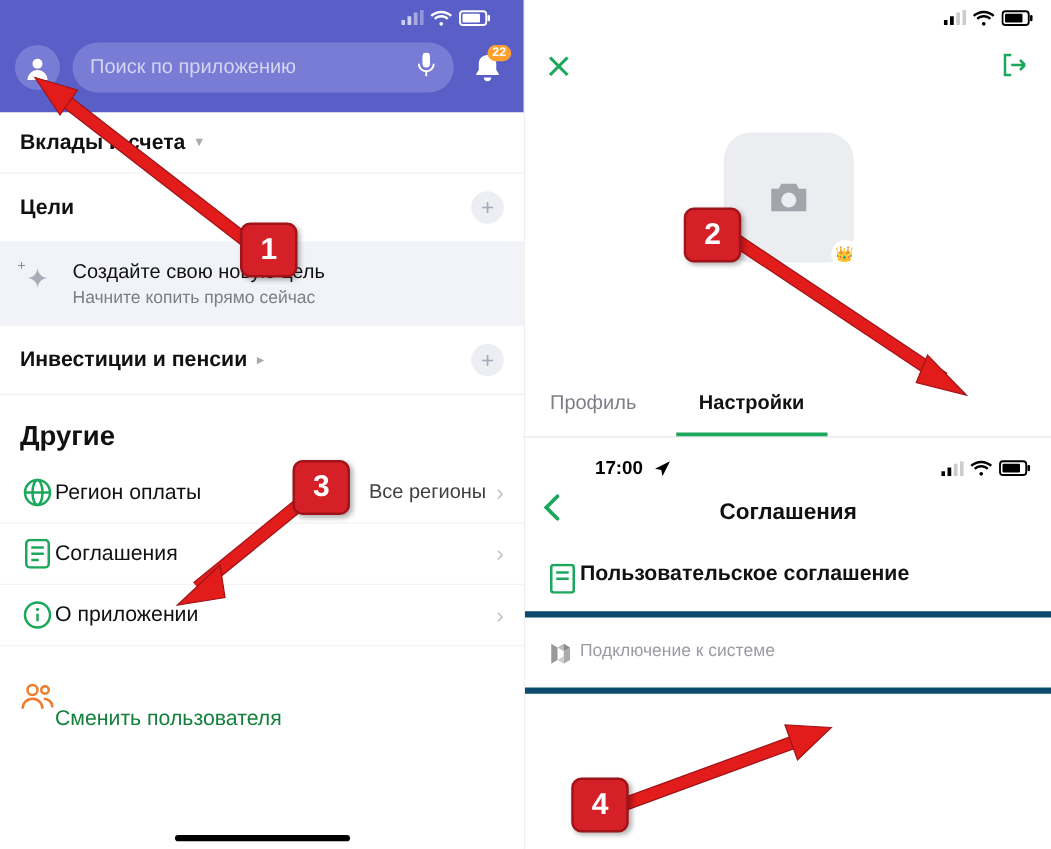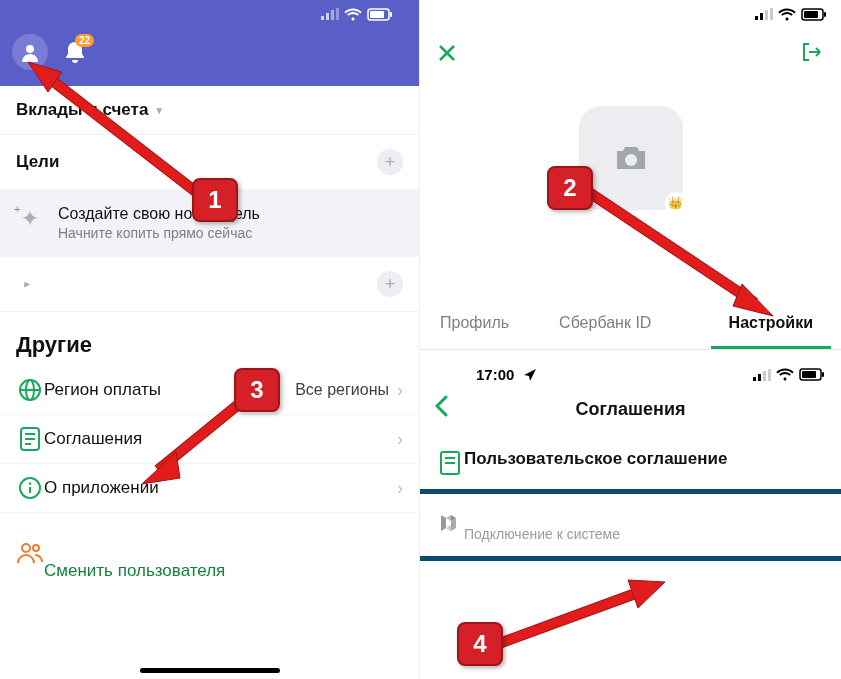--- a/index.html
+++ b/index.html
@@ -69,21 +69,21 @@
   
   .rbot { position:relative; padding-top: 10px;}
   .rb-status { display:flex; justify-content:space-between; padding: 6px 16px; align-items:center; font-size:15px; font-weight:600;}
   .rb-status .left { display:flex; align-items:center; gap:4px;}
   .rb-nav { display:flex; align-items:center; padding: 6px 14px 12px 14px; position:relative;}
   .rb-back { color:#1ba85d; font-size:22px; font-weight:300;}
   .rb-title { position:absolute; left:50%; transform:translateX(-50%); font-size:18px; font-weight:700; color:#111;}
   .rb-row { padding: 14px 16px; display:flex; align-items:flex-start; gap:0; border-bottom:5px solid #0c4a6e;}
   .rb-row .ico { width:28px; display:flex; justify-content:center; padding-top:2px;}
   .rb-row .txts .t1 { font-size:17px; font-weight:600; color:#111;}
-  .rb-row .txts .t2 { font-size:14px; color:#9a9ca3; margin-top:18px;}
+  .rb-row .txts .t2 { font-size:14px; color:#9a9ca3; margin-top:4px;}
 
   
   .ann { position:absolute; pointer-events:none; }
   .mark { position:absolute; width:46px; height:44px; background:#d52027; border-radius:8px; border:2px solid #a01419; display:flex; align-items:center; justify-content:center; color:#fff; font-size:24px; font-weight:700; box-shadow: 2px 2px 4px rgba(0,0,0,.3);}
   svg.arrow { position:absolute; overflow:visible; }
   .arrow .shaft { stroke:#e21b1b; stroke-width:9; fill:none;}
   .arrow .shaft-border { stroke:#a01419; stroke-width:11; fill:none;}
   .arrow .head { fill:#e21b1b; stroke:#a01419; stroke-width:1;}
 
   
@@ -116,20 +116,30 @@
             </svg>
         </div>
       </div>
       <div class="hdr-row">
         <div class="prof-circle">
           <svg width="20" height="20" viewBox="0 0 20 20">
               <circle cx="10" cy="7" r="4" fill="#fff"></circle>
               <path d="M2 20c0-4.4 3.6-8 8-8s8 3.6 8 8" fill="#fff"></path>
             </svg>
         </div>
+        <div class="search-pill">
+          <span>Поиск по приложению</span>
+          <span class="mic">
+            <svg width="16" height="20" viewBox="0 0 16 20">
+                <rect x="5" y="0" width="6" height="12" rx="3" fill="#fff"></rect>
+                <path d="M2 9c0 3.3 2.7 6 6 6s6-2.7 6-6" stroke="#fff" stroke-width="1.5" fill="none"></path>
+                <line x1="8" y1="15" x2="8" y2="19" stroke="#fff" stroke-width="1.5"></line>
+              </svg>
+          </span>
+        </div>
         <div class="bell-wrap">
           <svg width="22" height="24" viewBox="0 0 22 24">
               <path d="M11 2c-3.9 0-7 3.1-7 7v5l-2 3v1h18v-1l-2-3V9c0-3.9-3.1-7-7-7zM8 20c0 1.7 1.3 3 3 3s3-1.3 3-3" fill="#fff"></path>
             </svg>
           <span class="badge">22</span>
         </div>
       </div>
     </div>
 
     <div class="sect">
@@ -143,20 +153,21 @@
     </div>
     <div class="goal-card">
       <div class="goal-icon">✦<span class="mini-plus">+</span></div>
       <div class="goal-txt">
         <div class="t1">Создайте свою новую цель</div>
         <div class="t2">Начните копить прямо сейчас</div>
       </div>
     </div>
 
     <div class="sect">
+      <span class="sect-title">Инвестиции и пенсии</span>
       <span class="sect-chev" style="transform:rotate(-90deg);">▼</span>
       <span class="sect-plus">+</span>
     </div>
 
     <div class="big-head">
       <span>Другие</span>
     </div>
 
     <div class="list-row">
       <span class="ico">
@@ -245,21 +256,20 @@
       </div>
       <div class="avatar-box">
         <svg class="cam" width="36" height="30" viewBox="0 0 36 30">
             <path d="M4 8h6l2-4h12l2 4h6v18H4z" fill="#a2a5ab"></path>
             <circle cx="18" cy="17" r="6" fill="#ebedf0"></circle>
           </svg>
         <span class="crown">👑</span>
       </div>
       <div class="r-tabs">
         <div class="r-tab">Профиль</div>
-        <div class="r-tab">Сбербанк ID</div>
         <div class="r-tab sel">Настройки</div>
       </div>
     </div>
 
     <div class="rbot">
       <div class="rb-status">
         <div class="left">
           <span class="sb-time">17:00</span>
           <svg width="12" height="12" viewBox="0 0 12 12">
               <path d="M0 6L12 0L6 12L5 7z" fill="#000"></path>

